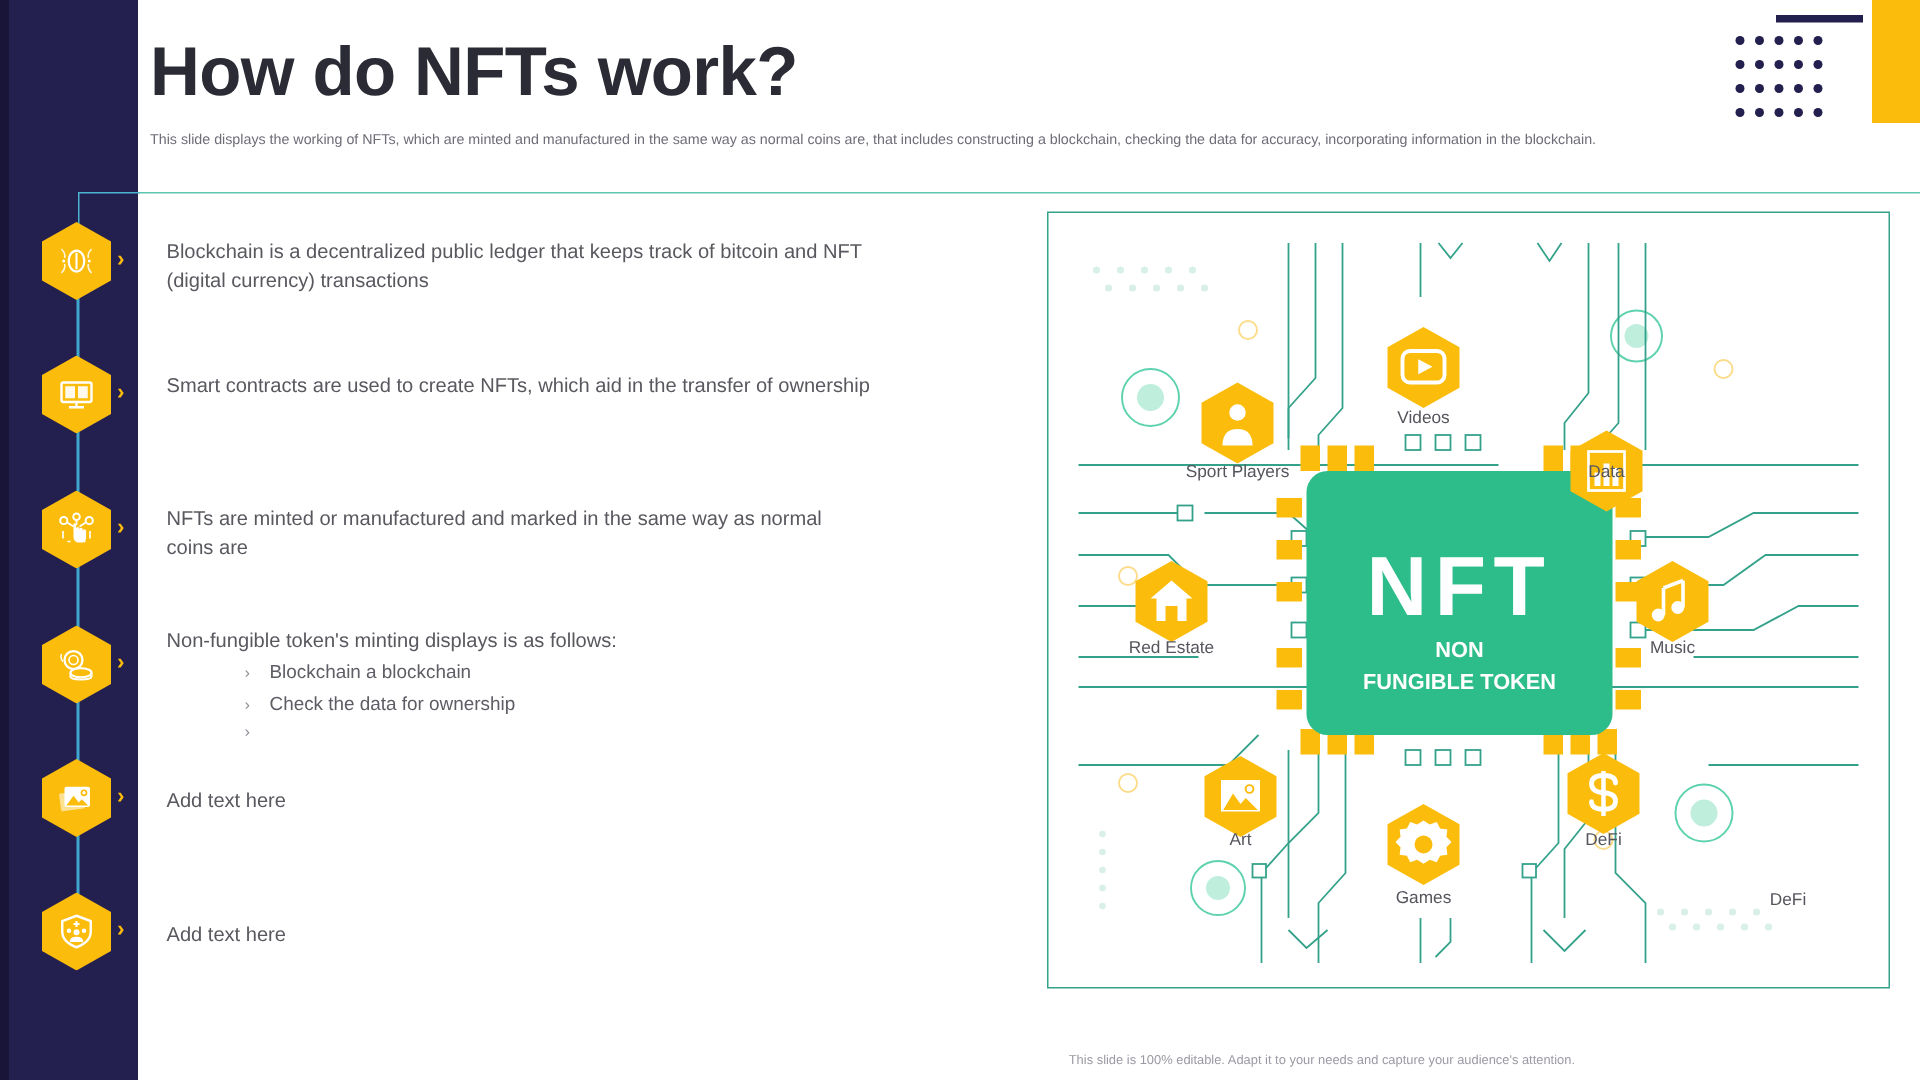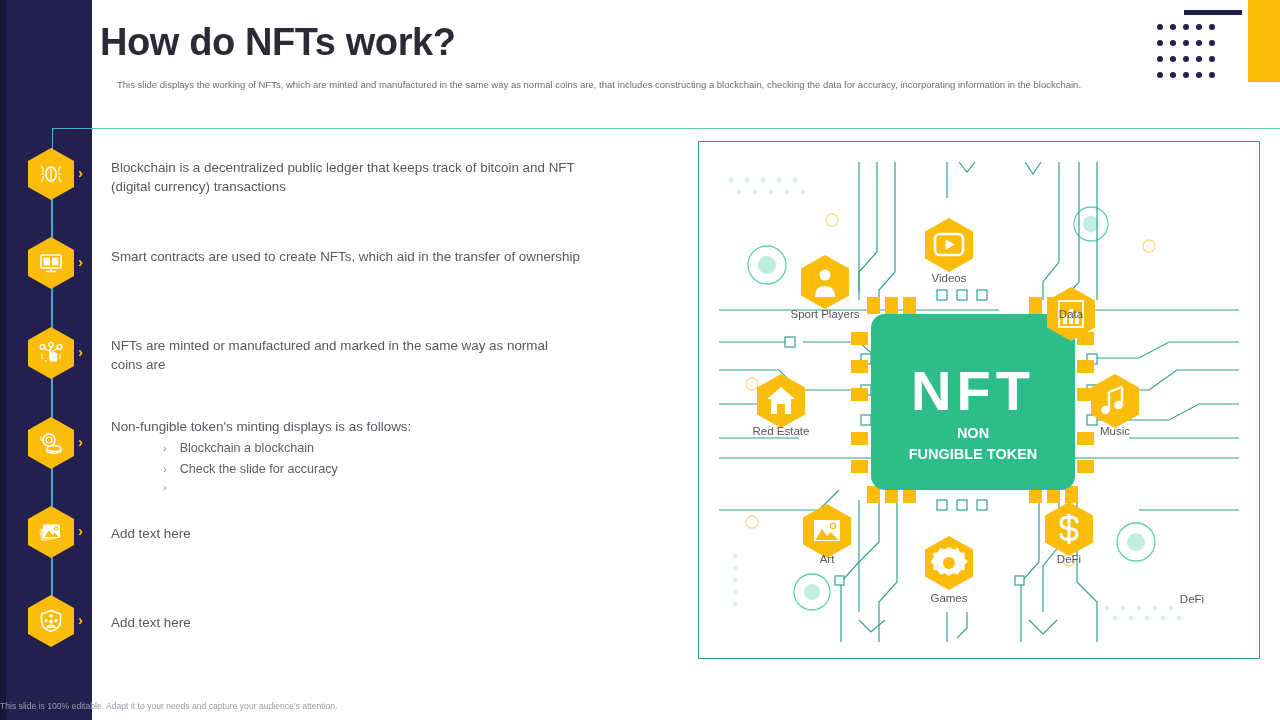--- a/index.html
+++ b/index.html
@@ -32,27 +32,26 @@
   }
   .dotgrid{
     position:absolute; right:58px; top:24px;
     display:grid; grid-template-columns:repeat(5,13px); grid-auto-rows:16px;
   }
   .dotgrid i{ width:6px; height:6px; border-radius:50%; background:#231f4f; display:block; }
 
   
   .header{ position:absolute; left:100px; top:22px; width:1150px; }
   .title{
-    font-size:38px; font-weight:bold; color:#2b2b35;
+    font-size:46px; font-weight:bold; color:#2b2b35;
     letter-spacing:-0.4px; line-height:1.1;
   }
   .subtitle{
     margin-top:14px; font-size:9.5px; color:#6d6d78; line-height:1.55;
     width:1145px;
-    margin-left:17px;
   }
   .hr-teal{
     position:absolute; left:92px; top:128px; width:1188px; height:1.4px;
     background:#5cc6ae;
   }
 
   
   .elbow{
     position:absolute; left:52px; top:128px; width:41px; height:34px;
     border-left:1.4px solid #4ab3cf; border-top:1.4px solid #4ab3cf;
@@ -84,21 +83,21 @@
   .sublist-row .b{ color:#8d8d96; font-size:11px; }
 
   
   .diagram{
     position:absolute; left:698px; top:141px; width:562px; height:518px;
     border:1.4px solid #34a28a; background:#ffffff; overflow:hidden;
   }
   .diagram svg{ display:block; }
 
   .footer{
-    position:absolute; left:0; top:701px; width:1050px; text-align:left;
+    position:absolute; left:0; top:701px; width:1050px; text-align:right;
     font-size:8.6px; color:#9a9aa4;
   }
 </style>
 </head>
 <body>
 
 <div class="rail">
   <div class="rail-edge"></div>
 </div>
 
@@ -219,21 +218,21 @@
 
 <div class="copy" style="top:417px; width:500px">
   <div>Non-fungible token's minting displays is as follows:</div>
   <div class="sublist">
     <div class="sublist-row">
       <span class="b">›</span>
       <span>Blockchain a blockchain</span>
     </div>
     <div class="sublist-row">
       <span class="b">›</span>
-      <span>Check the slide for accuracy</span>
+      <span>Check the data for ownership</span>
     </div>
     <div class="sublist-row">
       <span class="b">›</span>
     </div>
   </div>
 </div>
 
 <div class="copy" style="top:524px; width:300px">Add text here</div>
 <div class="copy" style="top:613px; width:300px">Add text here</div>
 

